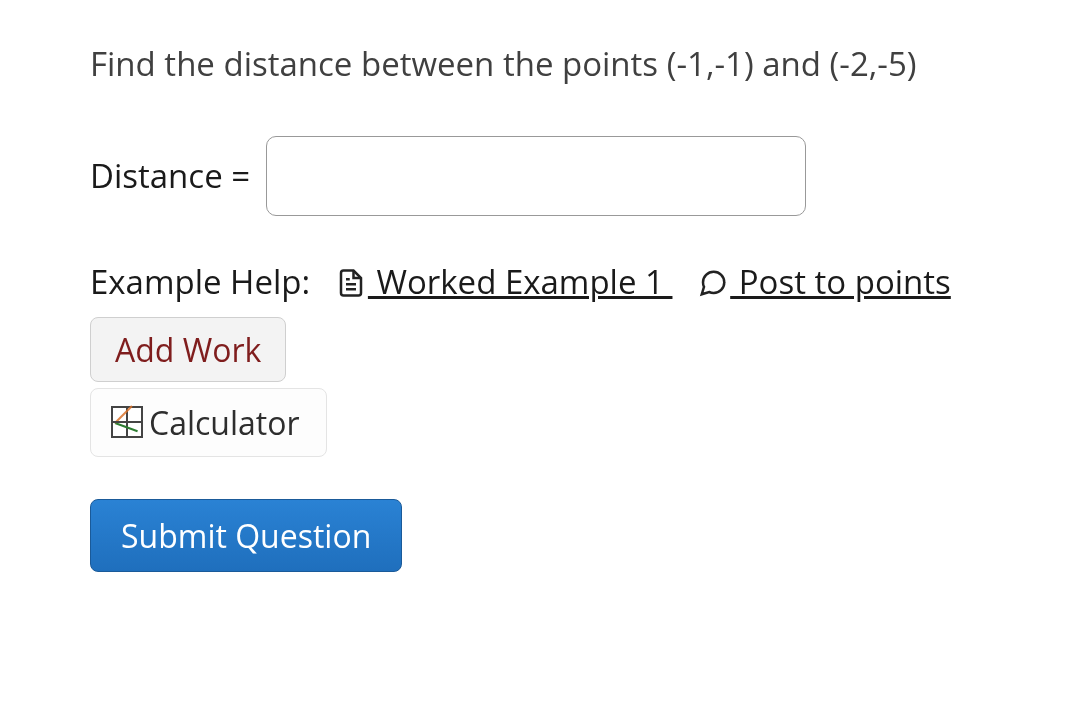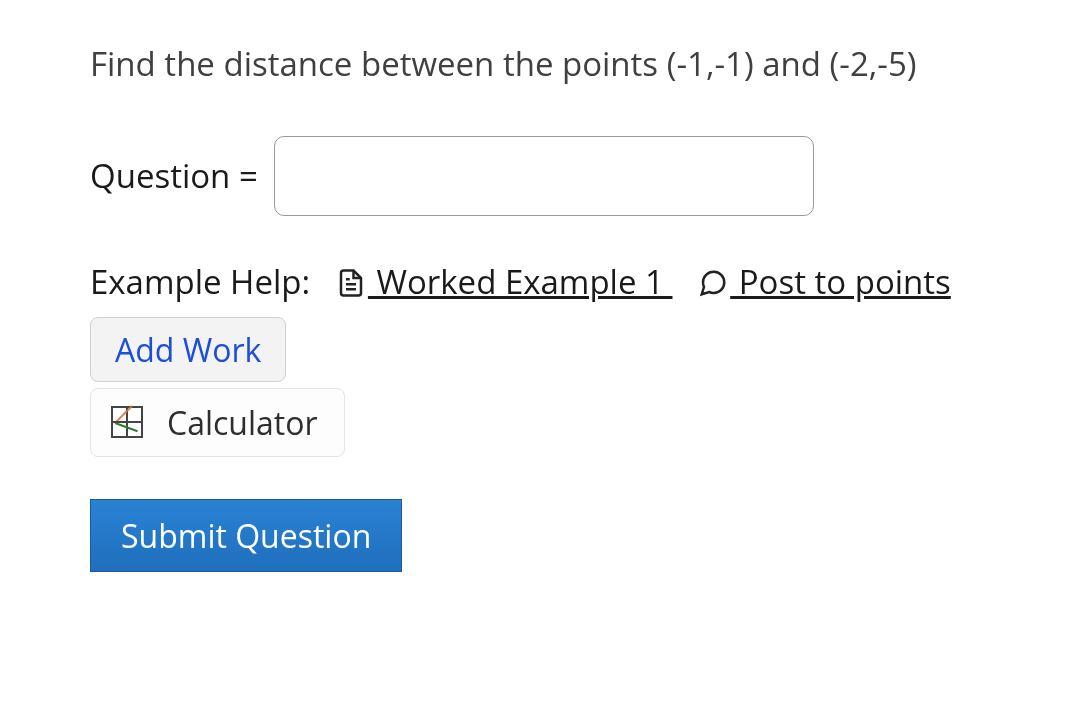--- a/index.html
+++ b/index.html
@@ -57,29 +57,29 @@
     font-family: inherit;
     border-radius: 8px;
     cursor: pointer;
     display: inline-flex;
     align-items: center;
   }
   .btn-addwork {
     background: #f3f3f3;
     border: 1px solid #cfcfcf;
     padding: 10px 24px;
-    color: #1d4ed8;
+    color: #7f1d1d;
     margin-bottom: 6px;
   }
   .btn-calc {
     background: #fdfdfd;
     border: 1px solid #e4e4e4;
     padding: 12px 26px 12px 20px;
     color: #2e2e2e;
-    gap: 24px;
+    gap: 6px;
   }
   .calc-icon {
     width: 32px;
     height: 32px;
     border: 2px solid #444;
     position: relative;
     background: #fff;
   }
   .calc-icon::before {
     content: "";
@@ -114,31 +114,31 @@
     transform-origin: left center;
     opacity: 0.85;
   }
   .btn-submit {
     background: #2176c7;
     background: linear-gradient(#2a82d4, #1f6fbd);
     border: 1px solid #1a5a99;
     color: #fff;
     padding: 14px 30px;
     margin-top: 42px;
-    border-radius: 0;
+    border-radius: 8px;
   }
   .btn-row { display: block; }
 </style>
 </head>
 <body>
 
 <div class="question-text">Find the distance between the points (-1,-1) and (-2,-5)</div>
 
 <div class="answer-row">
-  <span class="answer-label">Question =</span>
+  <span class="answer-label">Distance =</span>
   <input type="text" class="answer-input" value="" style="">
 </div>
 
 <div class="help-row">
   <span>Example Help:</span>&nbsp;&nbsp;
   <span class="icon-wrap">
     <svg class="file-icon" viewBox="0 0 24 24" fill="none" stroke="#222" stroke-width="2">
       <path d="M14 2H6a2 2 0 0 0-2 2v16a2 2 0 0 0 2 2h12a2 2 0 0 0 2-2V8z"></path>
       <polyline points="14 2 14 8 20 8"></polyline>
       <line x1="8" y1="13" x2="16" y2="13"></line>

